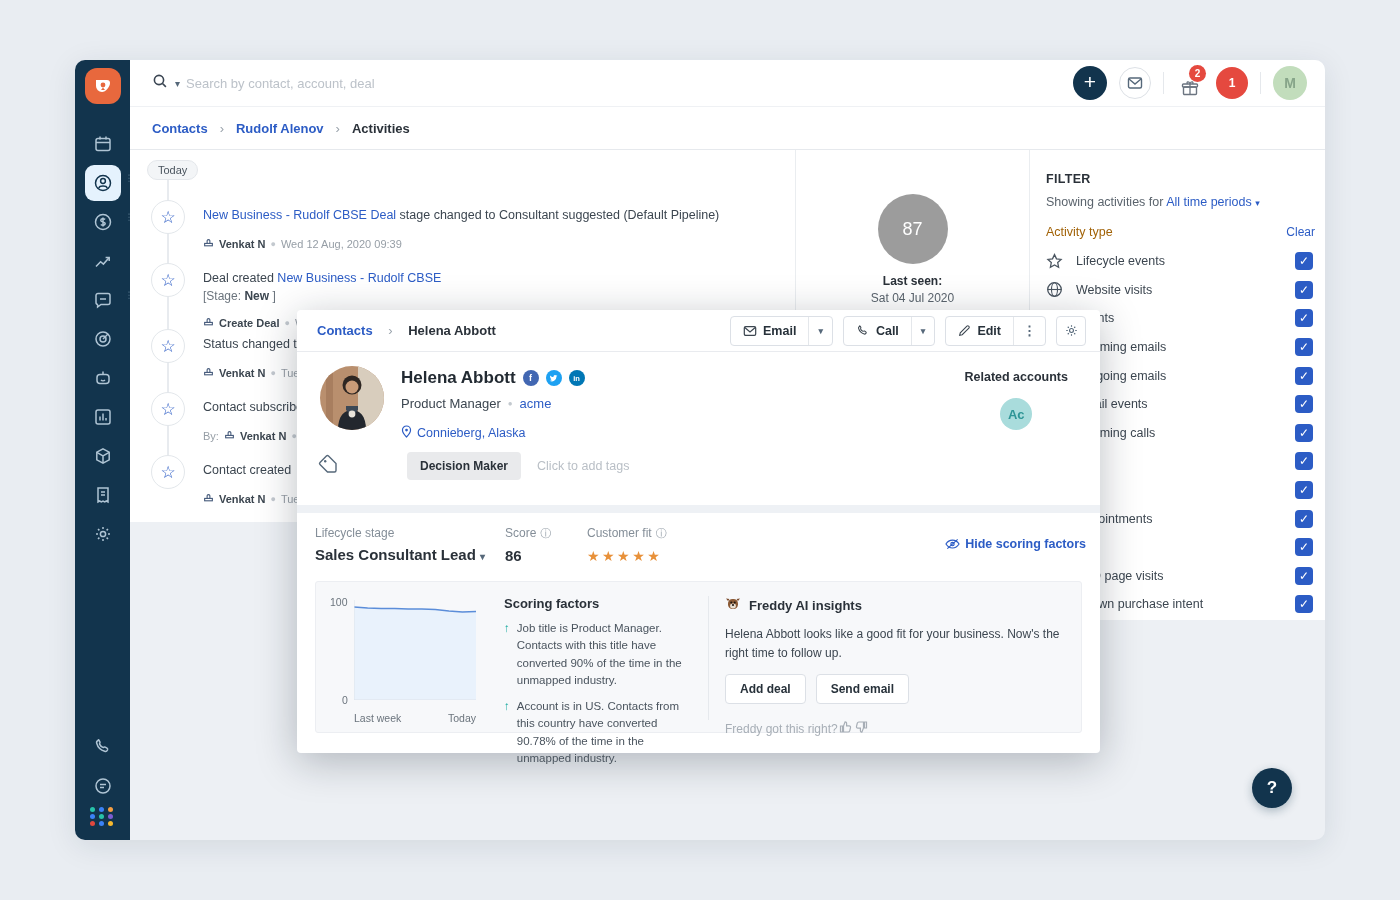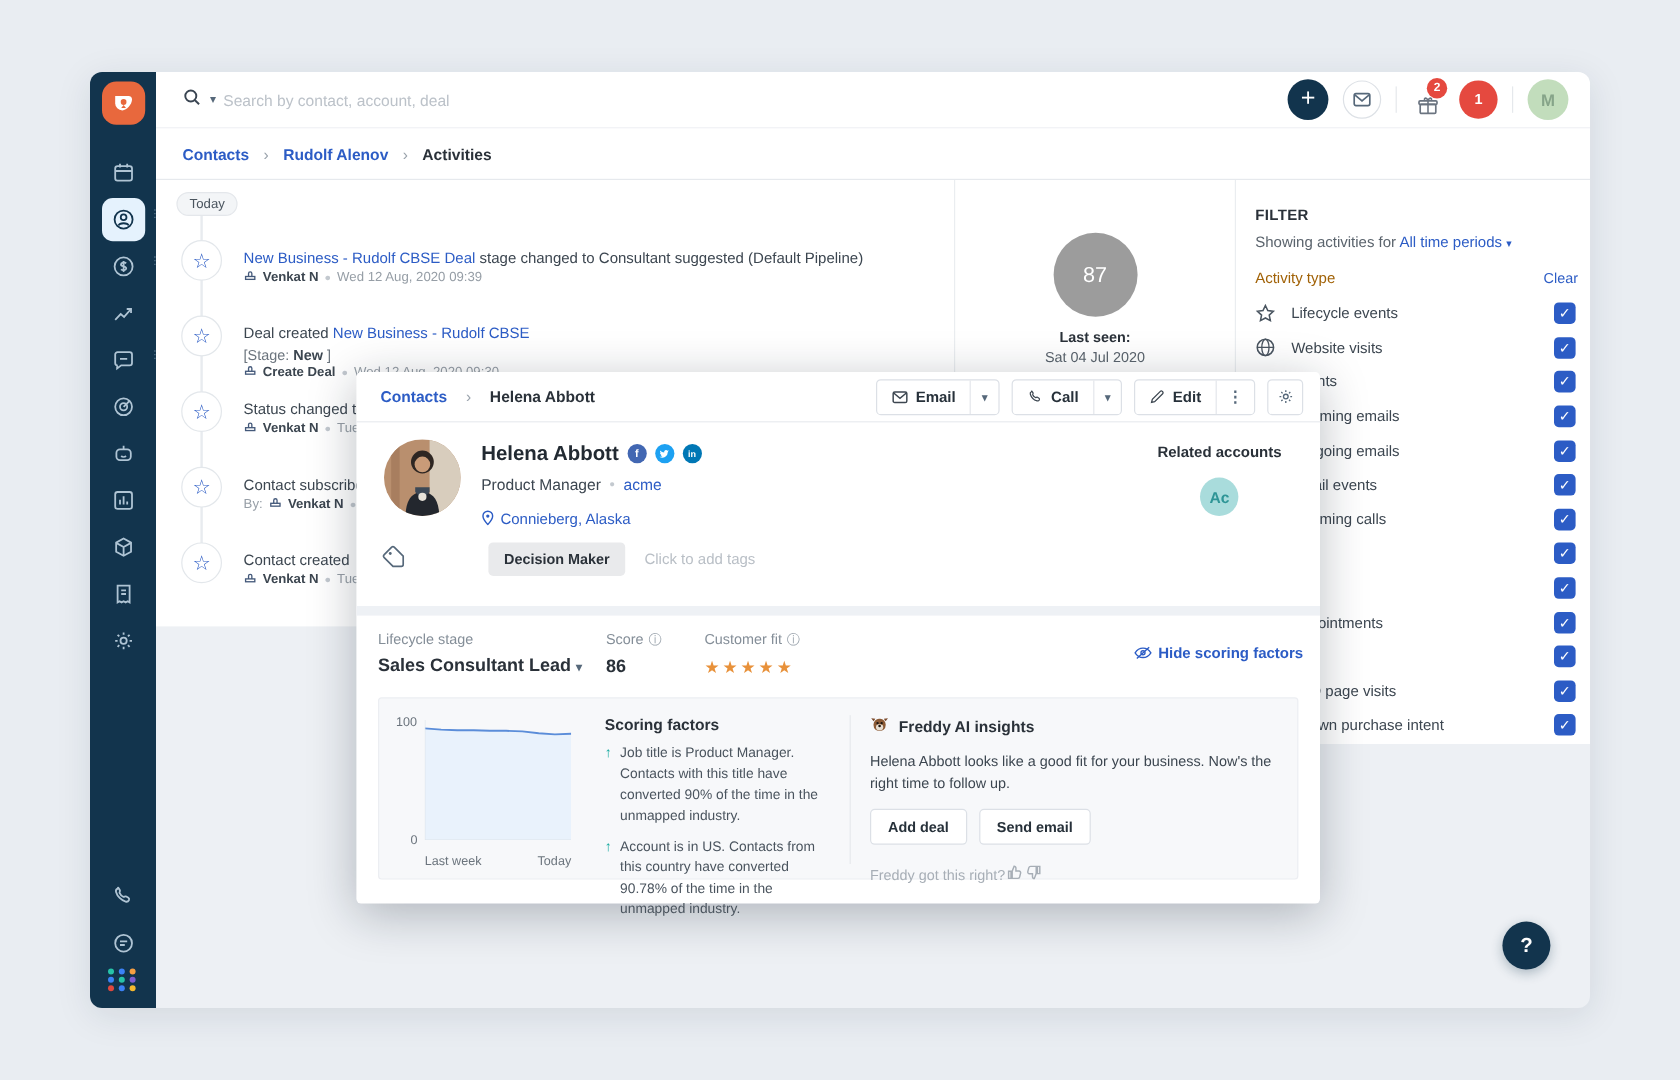--- a/index.html
+++ b/index.html
@@ -62,21 +62,21 @@
     color:#4A545E; font-size:11px; padding:3px 10px; border-radius:11px; z-index:2; }
   .tl-line { position:absolute; left:37px; top:20px; width:2px; height:305px; background:#E8EBEF; }
   .tl-list { position:absolute; left:0; top:50px; width:100%; }
   .tl-item { position:relative; min-height:63px; padding-left:73px; padding-top:6px; }
   .tl-node { position:absolute; left:21px; top:0; width:34px; height:34px; border-radius:50%;
     background:#fff; border:1px solid #E3E7EB; display:flex; align-items:center; justify-content:center; z-index:1; }
   .tl-node span { color:#2C5CC5; font-size:17px; line-height:17px; }
   .tl-line1 { font-size:12.5px; color:#3C4650; line-height:1.45; max-width:560px; white-space:nowrap; overflow:hidden;}
   .tl-line1 a { color:#2C5CC5; text-decoration:none; cursor:pointer; }
   .tl-line2 { font-size:12px; color:#6B747D; margin-top:2px; }
-  .tl-meta { font-size:11px; color:#969EA6; margin-top:0; display:flex; align-items:center; gap:5px; }
+  .tl-meta { font-size:11px; color:#969EA6; margin-top:13px; display:flex; align-items:center; gap:5px; }
   .tl-meta .user { color:#3C4650; font-weight:700; }
   .tl-meta .dot { color:#C3C9CF; font-size:9px; }
 
   
   .score-circle { width:70px; height:70px; border-radius:50%; background:#9C9C9C; color:#fff; font-size:18px;
     display:flex; align-items:center; justify-content:center; margin:44px auto 10px; }
   .last-seen-label { font-size:12px; font-weight:700; color:#2A3139; margin-top:4px; }
   .last-seen-date { font-size:12px; color:#5B646D; margin-top:3px; }
 
   

